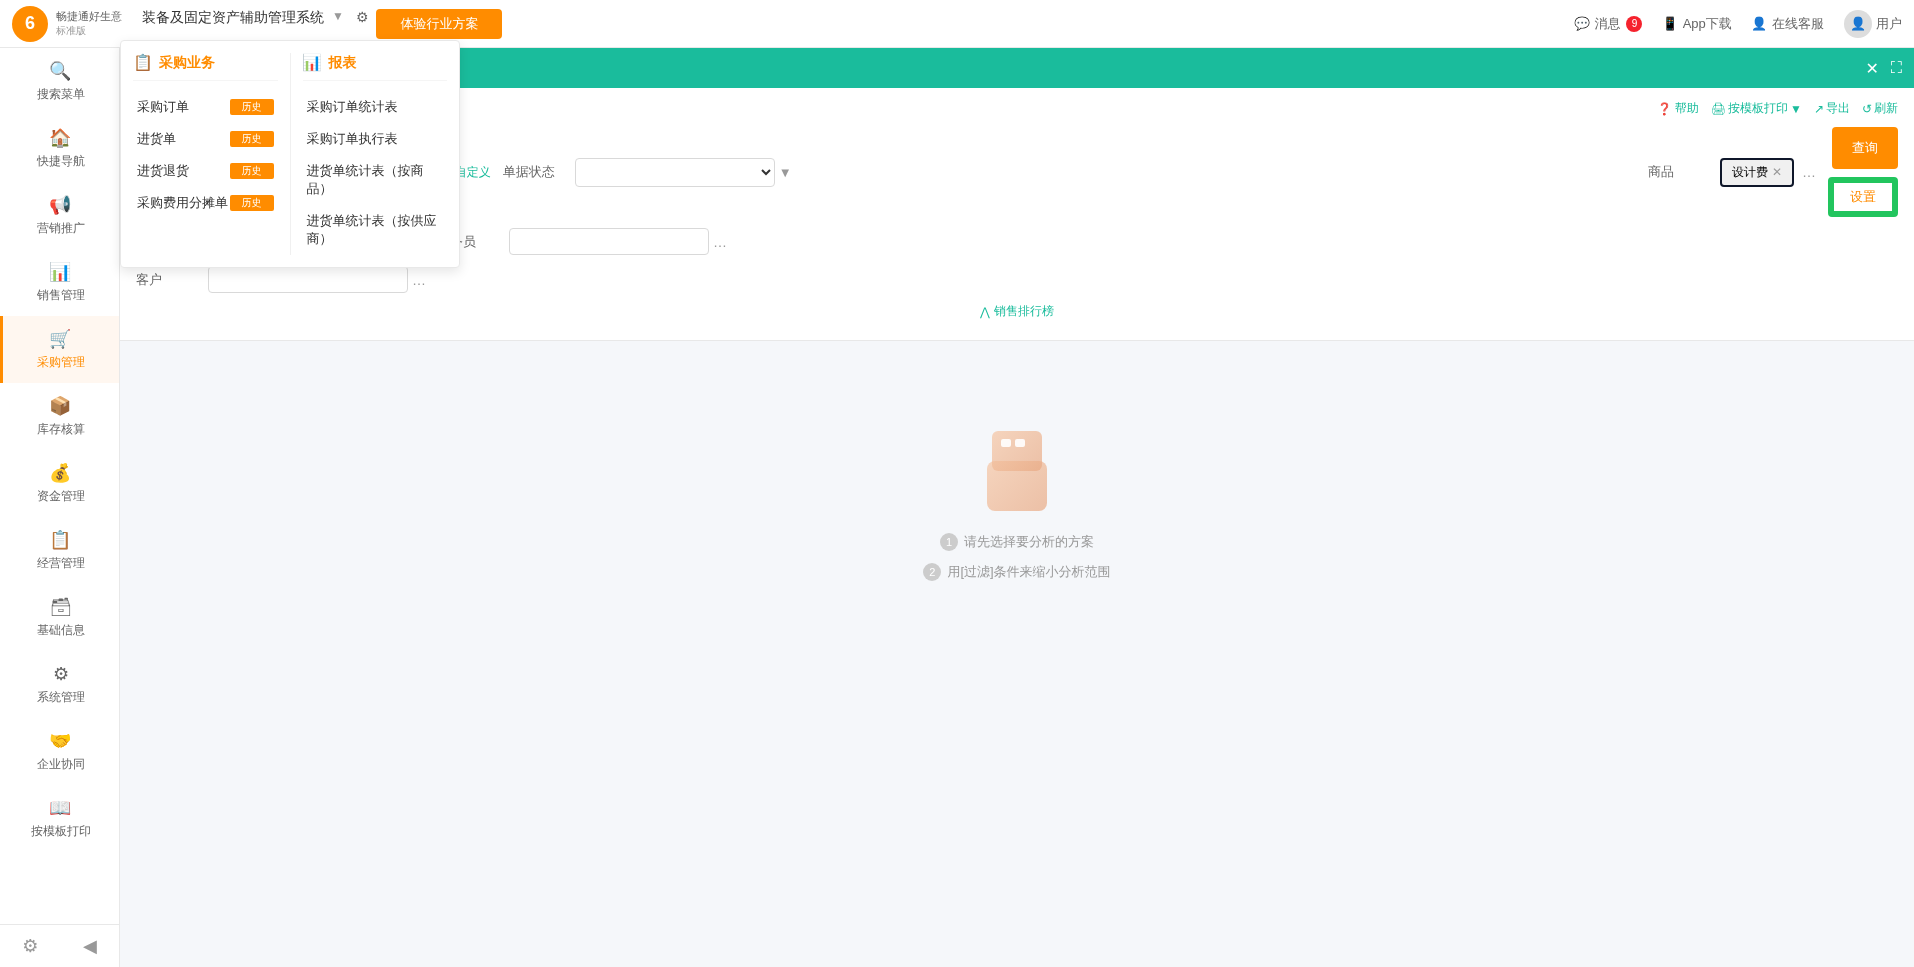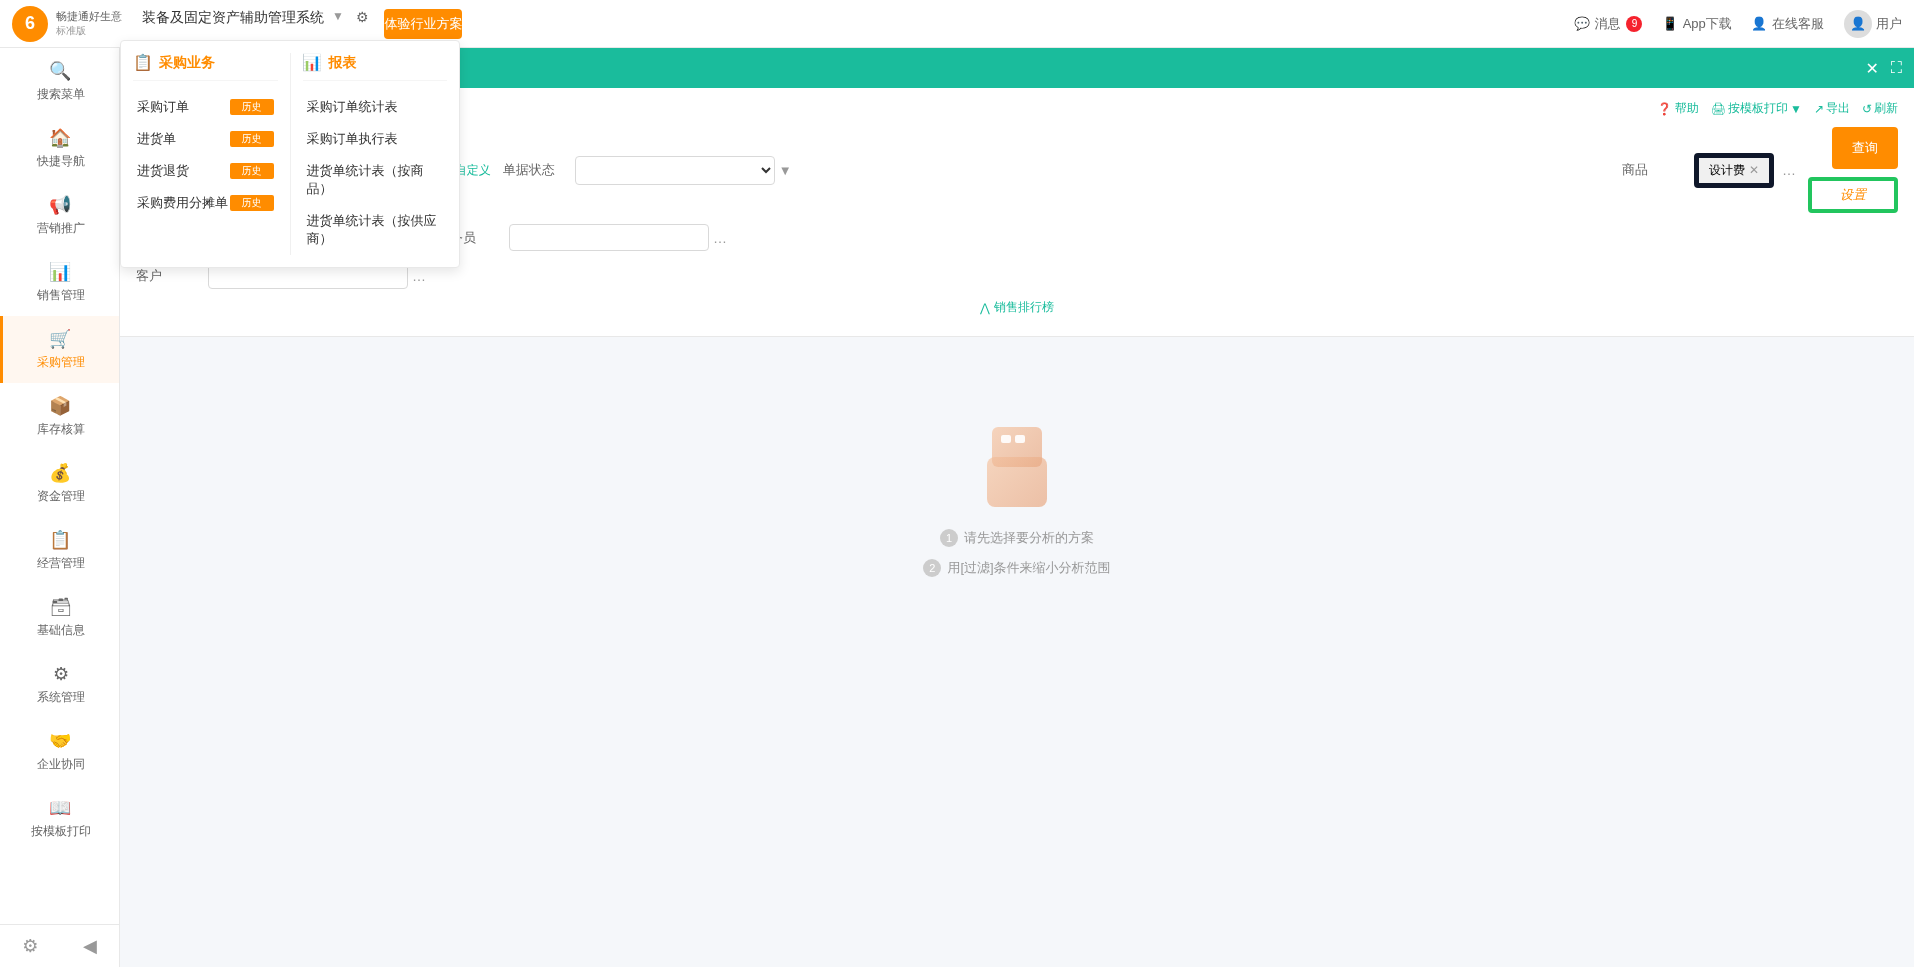--- a/index.html
+++ b/index.html
@@ -39,25 +39,24 @@
       padding-left: 10px;
       font-size: 14px;
       color: #333;
     }
     .system-title .arrow { color: #999; font-size: 12px; }
     .settings-icon { color: #666; cursor: pointer; margin-left: 4px; }
     .industry-btn {
       background: #ff8c00;
       color: white;
       border: none;
-      padding: 6px 0;
-      border-radius: 4px;
-      cursor: pointer;
-      font-size: 13px;
-      margin-left: 8px;
+      padding: 6px 24px;
+      border-radius: 4px;
+      cursor: pointer;
+      font-size: 13px;
     }
     .top-right {
       display: flex;
       align-items: center;
       gap: 20px;
       margin-left: auto;
     }
     .top-right-item {
       display: flex; align-items: center; gap: 4px;
       color: #666; font-size: 13px; cursor: pointer;
@@ -199,47 +198,46 @@
       color: #333;
       outline: none;
       background: white;
       cursor: pointer;
       min-width: 200px;
     }
     .date-range { display: flex; align-items: center; gap: 4px; }
     .date-shortcut { color: #1abc9c; cursor: pointer; font-size: 12px; }
     .filter-tag {
       background: #f0f0f0;
-      border: 5px solid #0f172a;
+      border: 2px solid #0f172a;
       border-radius: 4px;
       padding: 4px 10px;
       font-size: 12px;
       display: flex; align-items: center; gap: 4px;
       cursor: pointer;
     }
     .filter-tag .close { color: #999; }
     .dots-btn { color: #999; cursor: pointer; font-size: 14px; margin-left: 4px; }
     .btn-query {
       background: #ff8c00;
       color: white;
       border: none;
       padding: 12px 20px;
       border-radius: 4px;
       cursor: pointer;
       font-size: 13px;
     }
     .btn-settings {
       background: white;
       color: #ff8c00;
-      border: 4px solid #22c55e;
-      padding: 5px 28px;
-      border-radius: 4px;
-      cursor: pointer;
-      font-size: 13px;
-      font-style: italic;
+      border: 6px solid #22c55e;
+      padding: 5px 16px;
+      border-radius: 4px;
+      cursor: pointer;
+      font-size: 13px;
     }
     .action-link { color: #1abc9c; cursor: pointer; font-size: 12px; display: flex; align-items: center; gap: 2px; }
     .collapse-btn {
       display: flex; align-items: center; justify-content: center;
       color: #1abc9c; font-size: 12px; cursor: pointer; margin: 8px auto;
       gap: 4px;
     }
 
     
     .empty-state {

